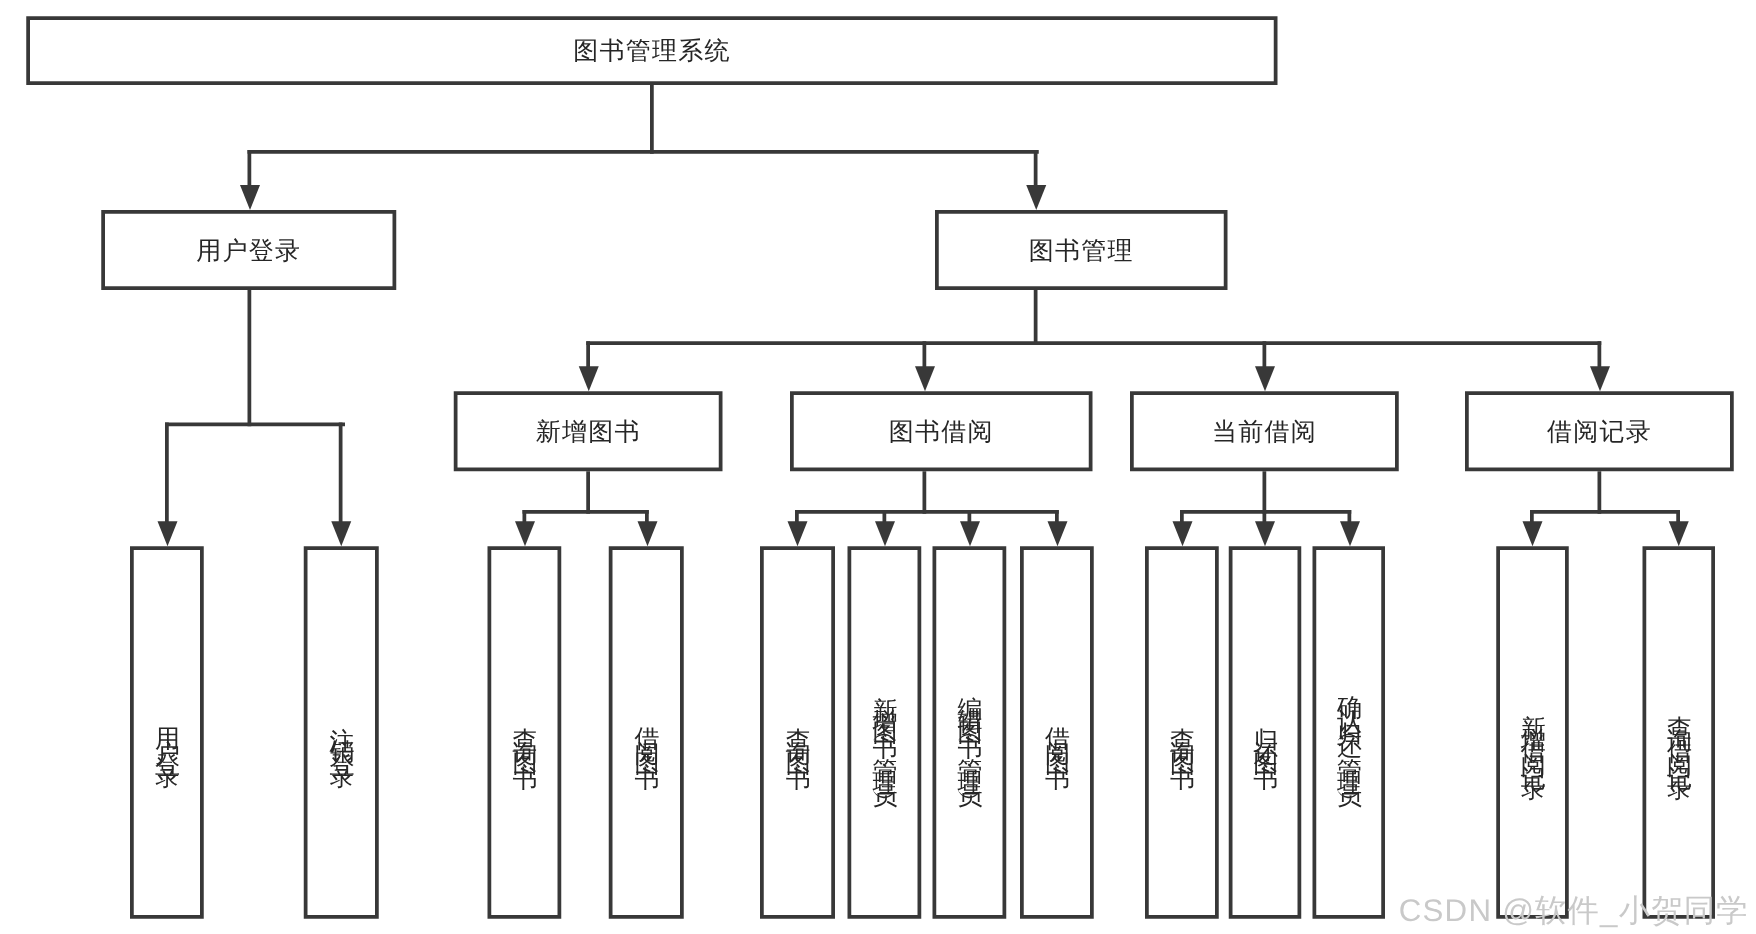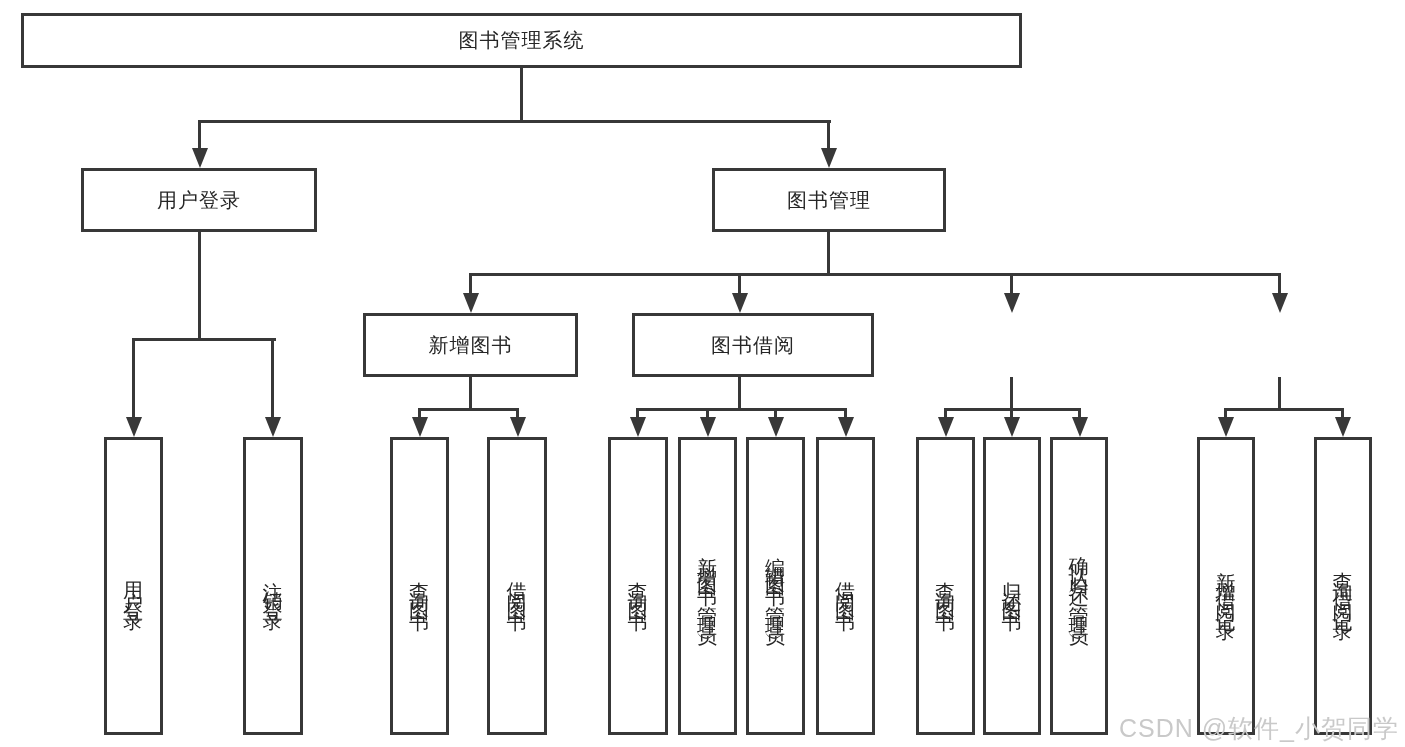--- a/index.html
+++ b/index.html
@@ -66,21 +66,21 @@
   <div class="vline" style="left:520px; top:68px; height:55px;"></div>
   <div class="hline" style="left:198px; top:120px; width:633px;"></div>
   <div class="vline" style="left:198px; top:120px; height:30px;"></div>
   <div class="tri" style="left:192px; top:148px;"></div>
   <div class="vline" style="left:827px; top:120px; height:30px;"></div>
   <div class="tri" style="left:821px; top:148px;"></div>
 
   <div class="box" style="left:81px; top:168px; width:236px; height:64px;">
     <span>用户登录</span>
   </div>
-  <div class="box" style="left:712px; top:168px; width:234px; height:64px;align-items:center;">
+  <div class="box" style="left:748px; top:168px; width:234px; height:64px;align-items:center;">
     <span>图书管理</span>
   </div>
 
   <div class="vline" style="left:198px; top:232px; height:109px;"></div>
   <div class="hline" style="left:132px; top:338px; width:144px;"></div>
   <div class="vline" style="left:132px; top:338px; height:81px;"></div>
   <div class="tri" style="left:126px; top:417px;"></div>
   <div class="vline" style="left:271px; top:338px; height:81px;"></div>
   <div class="tri" style="left:265px; top:417px;"></div>
 
@@ -93,20 +93,26 @@
   <div class="vline" style="left:1010px; top:273px; height:22px;"></div>
   <div class="tri" style="left:1004px; top:293px;"></div>
   <div class="vline" style="left:1278px; top:273px; height:22px;"></div>
   <div class="tri" style="left:1272px; top:293px;"></div>
 
   <div class="box" style="left:363px; top:313px; width:215px; height:64px;">
     <span>新增图书</span>
   </div>
   <div class="box" style="left:632px; top:313px; width:242px; height:64px;">
     <span>图书借阅</span>
+  </div>
+  <div class="box" style="left:904px; top:313px; width:215px; height:64px;">
+    <span>当前借阅</span>
+  </div>
+  <div class="box" style="left:1172px; top:313px; width:215px; height:64px;">
+    <span>借阅记录</span>
   </div>
 
   <div class="vline" style="left:469px; top:377px; height:34px;"></div>
   <div class="hline" style="left:418px; top:408px; width:101px;"></div>
   <div class="vline" style="left:418px; top:408px; height:11px;"></div>
   <div class="tri" style="left:412px; top:417px;"></div>
   <div class="vline" style="left:516px; top:408px; height:11px;"></div>
   <div class="tri" style="left:510px; top:417px;"></div>
 
   <div class="vline" style="left:738px; top:377px; height:34px;"></div>

